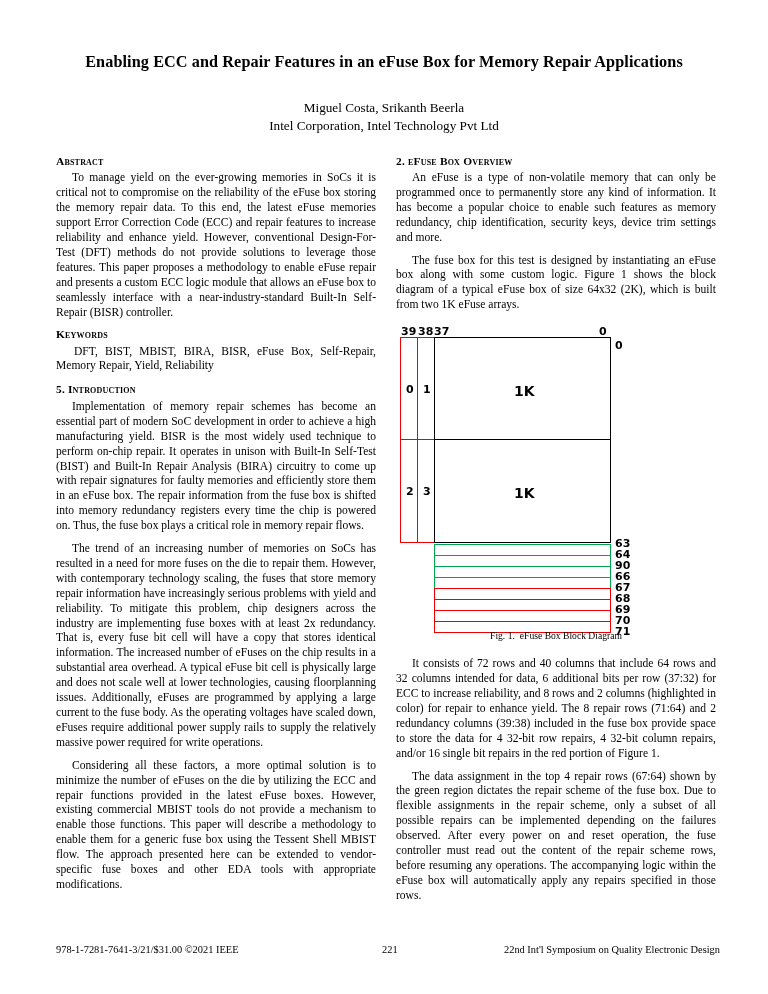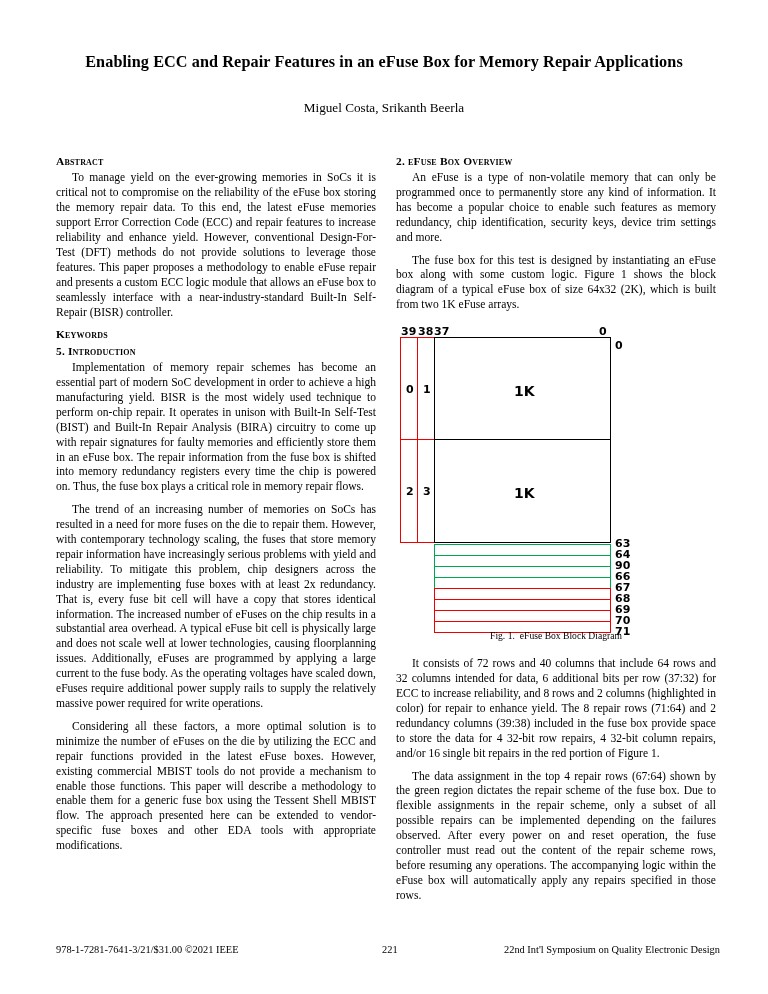--- a/index.html
+++ b/index.html
@@ -157,29 +157,31 @@
   .footer .f-right  { position: absolute; right: 0;    top: 0; }
 </style>
 </head>
 <body>
 
 <div class="page">
 
   <div class="title-block">
     <div class="paper-title">Enabling ECC and Repair Features in an eFuse Box for Memory Repair Applications</div>
     <div class="authors">Miguel Costa, Srikanth Beerla</div>
+    <div class="affiliation">Intel Corporation, Intel Technology Pvt Ltd</div>
   </div>
 
   <div class="columns">
 
     <div class="col col-left">
       <h2 class="section-head">Abstract</h2>
       <p class="body">To manage yield on the ever-growing memories in SoCs it is critical not to compromise on the reliability of the eFuse box storing the memory repair data. To this end, the latest eFuse memories support Error Correction Code (ECC) and repair features to increase reliability and enhance yield. However, conventional Design-For-Test (DFT) methods do not provide solutions to leverage those features. This paper proposes a methodology to enable eFuse repair and presents a custom ECC logic module that allows an eFuse box to seamlessly interface with a near-industry-standard Built-In Self-Repair (BISR) controller.</p>
 
       <h2 class="section-head spaced">Keywords</h2>
+      <p class="keywords">DFT, BIST, MBIST, BIRA, BISR, eFuse Box, Self-Repair, Memory Repair, Yield, Reliability</p>
 
       <h2 class="section-head spaced">5. Introduction</h2>
       <p class="body">Implementation of memory repair schemes has become an essential part of modern SoC development in order to achieve a high manufacturing yield. BISR is the most widely used technique to perform on-chip repair. It operates in unison with Built-In Self-Test (BIST) and Built-In Repair Analysis (BIRA) circuitry to come up with repair signatures for faulty memories and efficiently store them in an eFuse box. The repair information from the fuse box is shifted into memory redundancy registers every time the chip is powered on. Thus, the fuse box plays a critical role in memory repair flows.</p>
       <p class="body">The trend of an increasing number of memories on SoCs has resulted in a need for more fuses on the die to repair them. However, with contemporary technology scaling, the fuses that store memory repair information have increasingly serious problems with yield and reliability. To mitigate this problem, chip designers across the industry are implementing fuse boxes with at least 2x redundancy. That is, every fuse bit cell will have a copy that stores identical information. The increased number of eFuses on the chip results in a substantial area overhead. A typical eFuse bit cell is physically large and does not scale well at lower technologies, causing floorplanning issues. Additionally, eFuses are programmed by applying a large current to the fuse body. As the operating voltages have scaled down, eFuses require additional power supply rails to supply the relatively massive power required for write operations.</p>
       <p class="body">Considering all these factors, a more optimal solution is to minimize the number of eFuses on the die by utilizing the ECC and repair functions provided in the latest eFuse boxes. However, existing commercial MBIST tools do not provide a mechanism to enable those functions. This paper will describe a methodology to enable them for a generic fuse box using the Tessent Shell MBIST flow. The approach presented here can be extended to vendor-specific fuse boxes and other EDA tools with appropriate modifications.</p>
     </div>
 
     <div class="col col-right">
       <h2 class="section-head">2. eFuse Box Overview</h2>
       <p class="body">An eFuse is a type of non-volatile memory that can only be programmed once to permanently store any kind of information.  It has become a popular choice to enable such features as memory redundancy, chip identification, security keys, device trim settings and more.</p>

